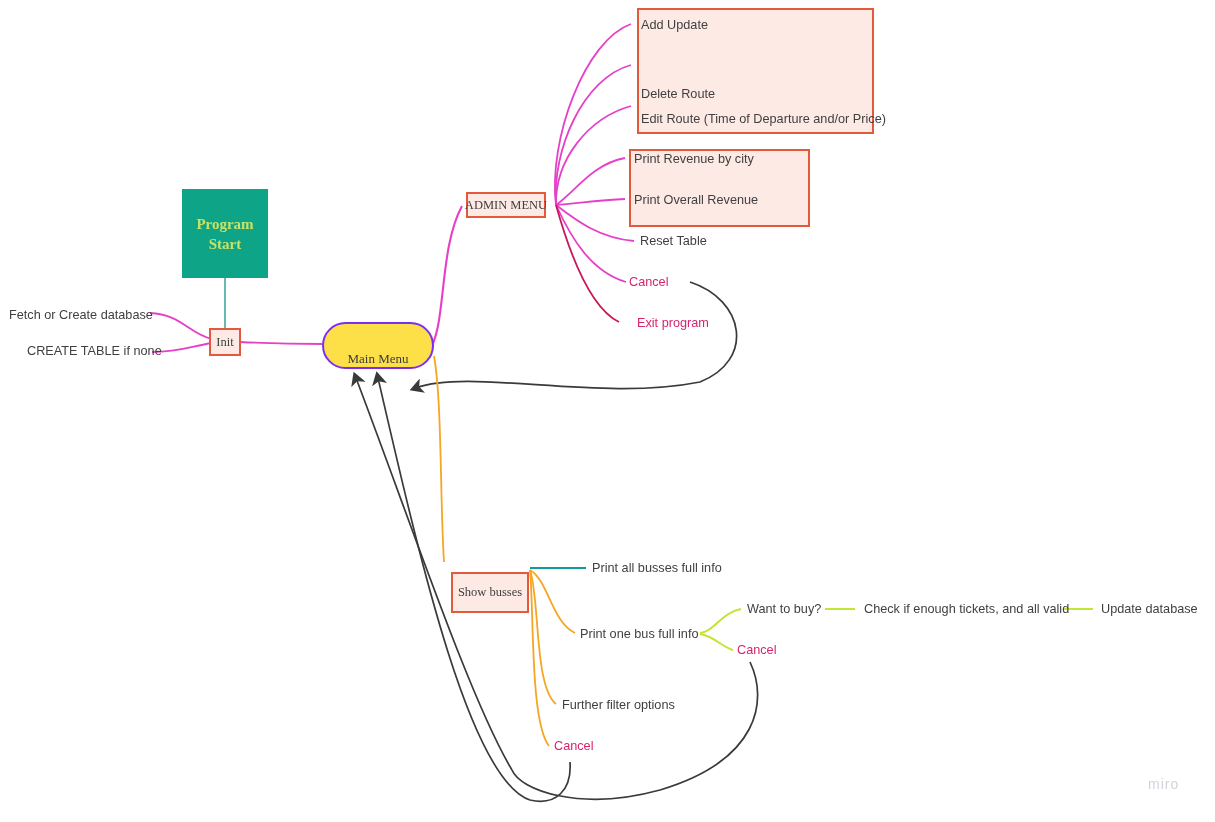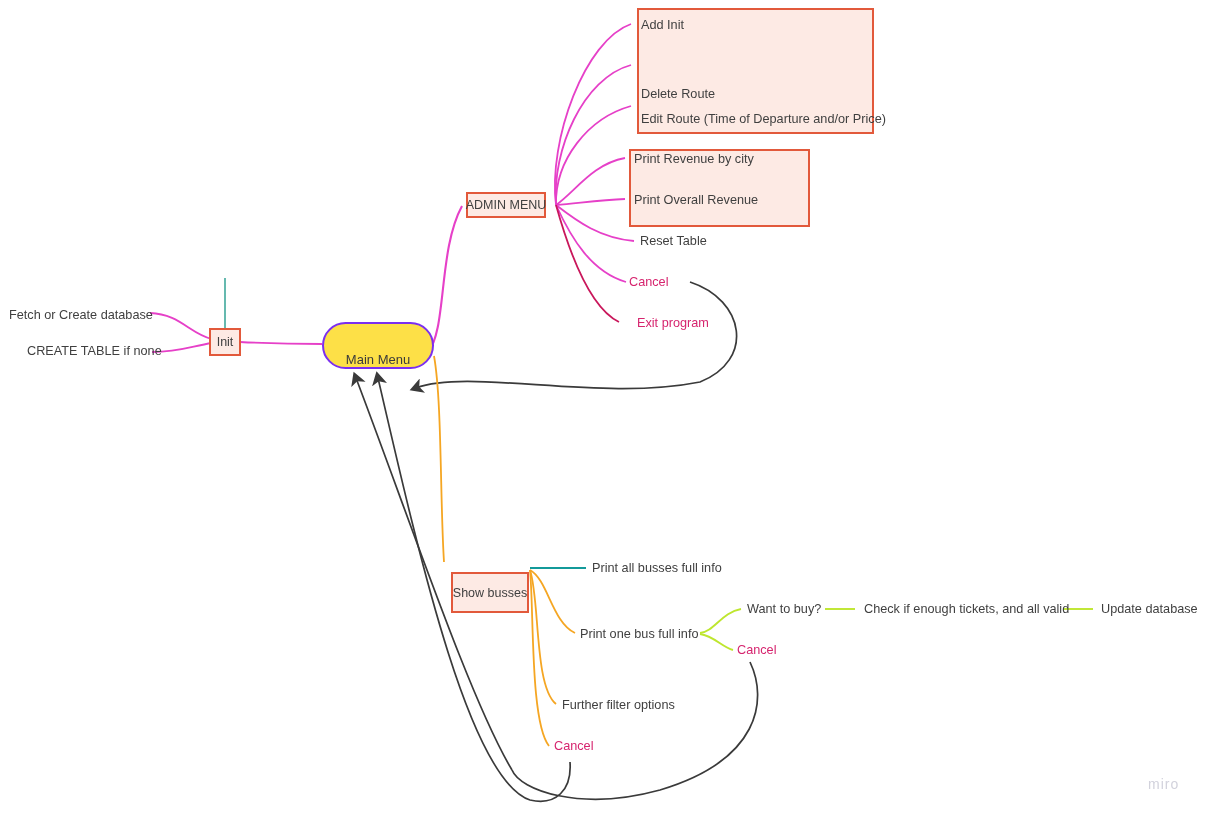--- a/index.html
+++ b/index.html
@@ -19,20 +19,21 @@
     position: absolute;
     left: 0;
     top: 0;
     width: 1215px;
     height: 822px;
     pointer-events: none;
   }
   .node {
     position: absolute;
     box-sizing: border-box;
+    font-family: Liberation Serif, serif;
   }
   
   .start-box {
     background: #0DA487;
     color: #C9E265;
     font-weight: bold;
     font-size: 15px;
     line-height: 20px;
     text-align: center;
     display: flex;
@@ -132,20 +133,26 @@
     <path d="M825,609 L855,609" stroke="#BEE62E" stroke-width="1.9" fill="none"></path>
     <path d="M1063,609 L1093,609" stroke="#BEE62E" stroke-width="1.9" fill="none"></path>
 
     <path d="M750,662 C768,700 760,760 660,790 C580,812 520,790 512,770" stroke="#3a3a3a" stroke-width="1.7" fill="none"></path>
 
     <path d="M512,770 C470,700 410,520 356,378" stroke="#3a3a3a" stroke-width="1.7" fill="none" marker-end="url(#arrowBlack)"></path>
 
     <path d="M570,762 C572,790 556,806 530,800 C470,780 420,560 378,378" stroke="#3a3a3a" stroke-width="1.7" fill="none" marker-end="url(#arrowBlack)"></path>
   </svg>
 
+  <div class="node start-box" style="left:182px; top:189px; width:86px; height:89px;">
+    <div>
+      <span>Program</span>
+      <span>Start</span>
+    </div>
+  </div>
 
   <div class="node redbox" style="left:209px; top:328px; width:32px; height:28px;">
     <span>Init</span>
   </div>
 
   <div class="node oval" style="left:322px; top:322px; width:112px; height:47px;">
     <span>Main Menu</span>
   </div>
 
   <div class="node redbox" style="left:466px; top:192px; width:80px; height:26px;">
@@ -156,21 +163,21 @@
     <span>Show busses</span>
   </div>
 
   <div class="node panel" style="left:637px; top:8px; width:237px; height:126px;"></div>
 
   <div class="node panel" style="left:629px; top:149px; width:181px; height:78px;"></div>
 
   <div class="lbl" style="left:9px; top:308px;">Fetch or  Create database</div>
   <div class="lbl" style="left:27px; top:344px;">CREATE TABLE  if none</div>
 
-  <div class="lbl" style="left:641px; top:18px;">Add Init</div>
+  <div class="lbl" style="left:641px; top:18px;">Add Update</div>
   <div class="lbl" style="left:641px; top:58px;margin-top:29px;">Delete Route</div>
   <div class="lbl" style="left:641px; top:112px;">Edit Route (Time of Departure and/or Price)</div>
 
   <div class="lbl" style="left:634px; top:152px;">Print Revenue by city</div>
   <div class="lbl" style="left:634px; top:193px;">Print Overall Revenue</div>
 
   <div class="lbl" style="left:640px; top:234px;">Reset Table</div>
   <div class="lbl pinktxt" style="left:629px; top:275px;">Cancel</div>
   <div class="lbl pinktxt" style="left:637px; top:316px;">Exit program</div>
 

